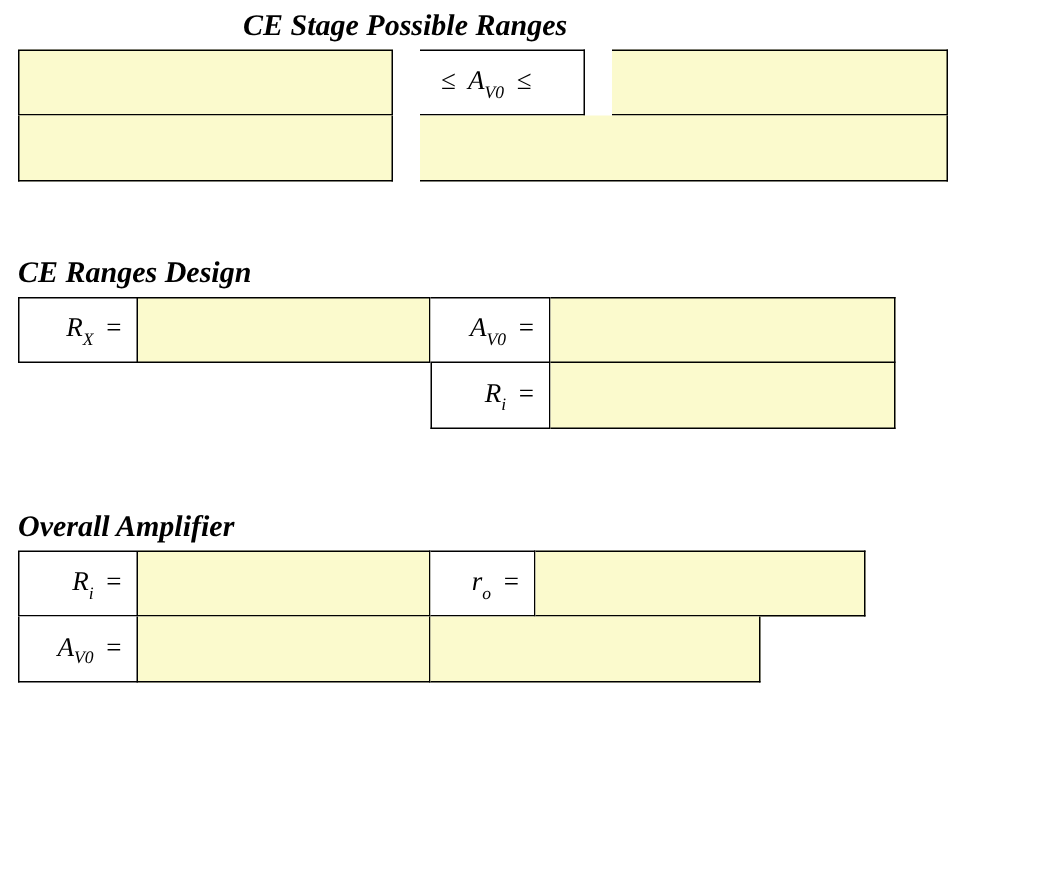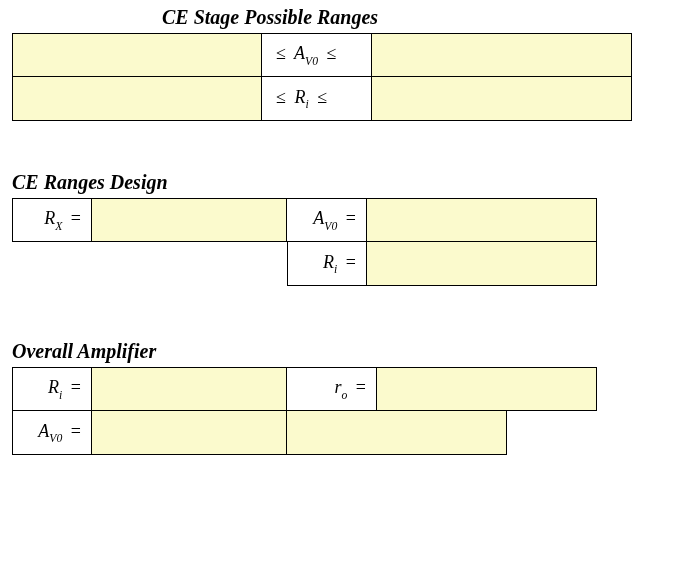--- a/index.html
+++ b/index.html
@@ -39,21 +39,21 @@
   .yellow { background: #fbfacd; }
   .white  { background: #ffffff; }
 
   
   .sec1 {
     width: 620px;
     margin-left: 12px;
     margin-bottom: 50px;
   }
   .sec1 .title-wrap { width: 100%; text-align: left; padding-left: 150px; box-sizing: border-box; }
-  .sec1 .row { display: flex; }
+  .sec1 .row { display: flex; gap: 18px; }
   .sec1 .c1 { width: 250px; }
   .sec1 .c2 { width: 110px; justify-content: flex-start; }
   .sec1 .c3 { flex: 1; }
   .sec1 .row + .row .cell { border-top: none; }
   .sec1 .row .cell + .cell { border-left: none; }
 
   
   .sec2 {
     width: 640px;
     margin-left: 12px;
@@ -73,21 +73,21 @@
 
   
   .sec3 {
     width: 640px;
     margin-left: 12px;
   }
   .sec3 .title-wrap { width: 100%; text-align: center; padding-left: 0; box-sizing: border-box; margin-bottom: 2px;}
   .sec3 .row { display: flex; }
   .sec3 .lab  { width: 80px;  }
   .sec3 .val  { width: 195px; }
-  .sec3 .lab2 { width: 90px;  }
+  .sec3 .lab2 { width: 70px;  }
   .sec3 .val2 { width: 220px; }
   .sec3 .row + .row .cell { border-top: none; }
   .sec3 .row .cell + .cell { border-left: none; }
 
   
   .math {
     font-style: italic;
     font-family: Georgia, "Times New Roman", serif;
     white-space: nowrap;
   }
@@ -118,27 +118,20 @@
           <span class="le">≤</span>
           <span>A</span><sub>V0</sub>
           <span class="le">≤</span>
         </span>
       </div>
       <div class="cell yellow c3"></div>
     </div>
 
     <div class="row">
       <div class="cell yellow c1"></div>
-      <div class="cell white  c2">
-        <span class="math">
-          <span class="le">≤</span>
-          <span>R</span><sub>i</sub>
-          <span class="le">≤</span>
-        </span>
-      </div>
       <div class="cell yellow c3"></div>
     </div>
   </div>
 
   <div class="sec2">
     <div class="title-wrap">
       <div class="section-title">CE Ranges Design</div>
     </div>
 
     <div class="sec2-row1">

